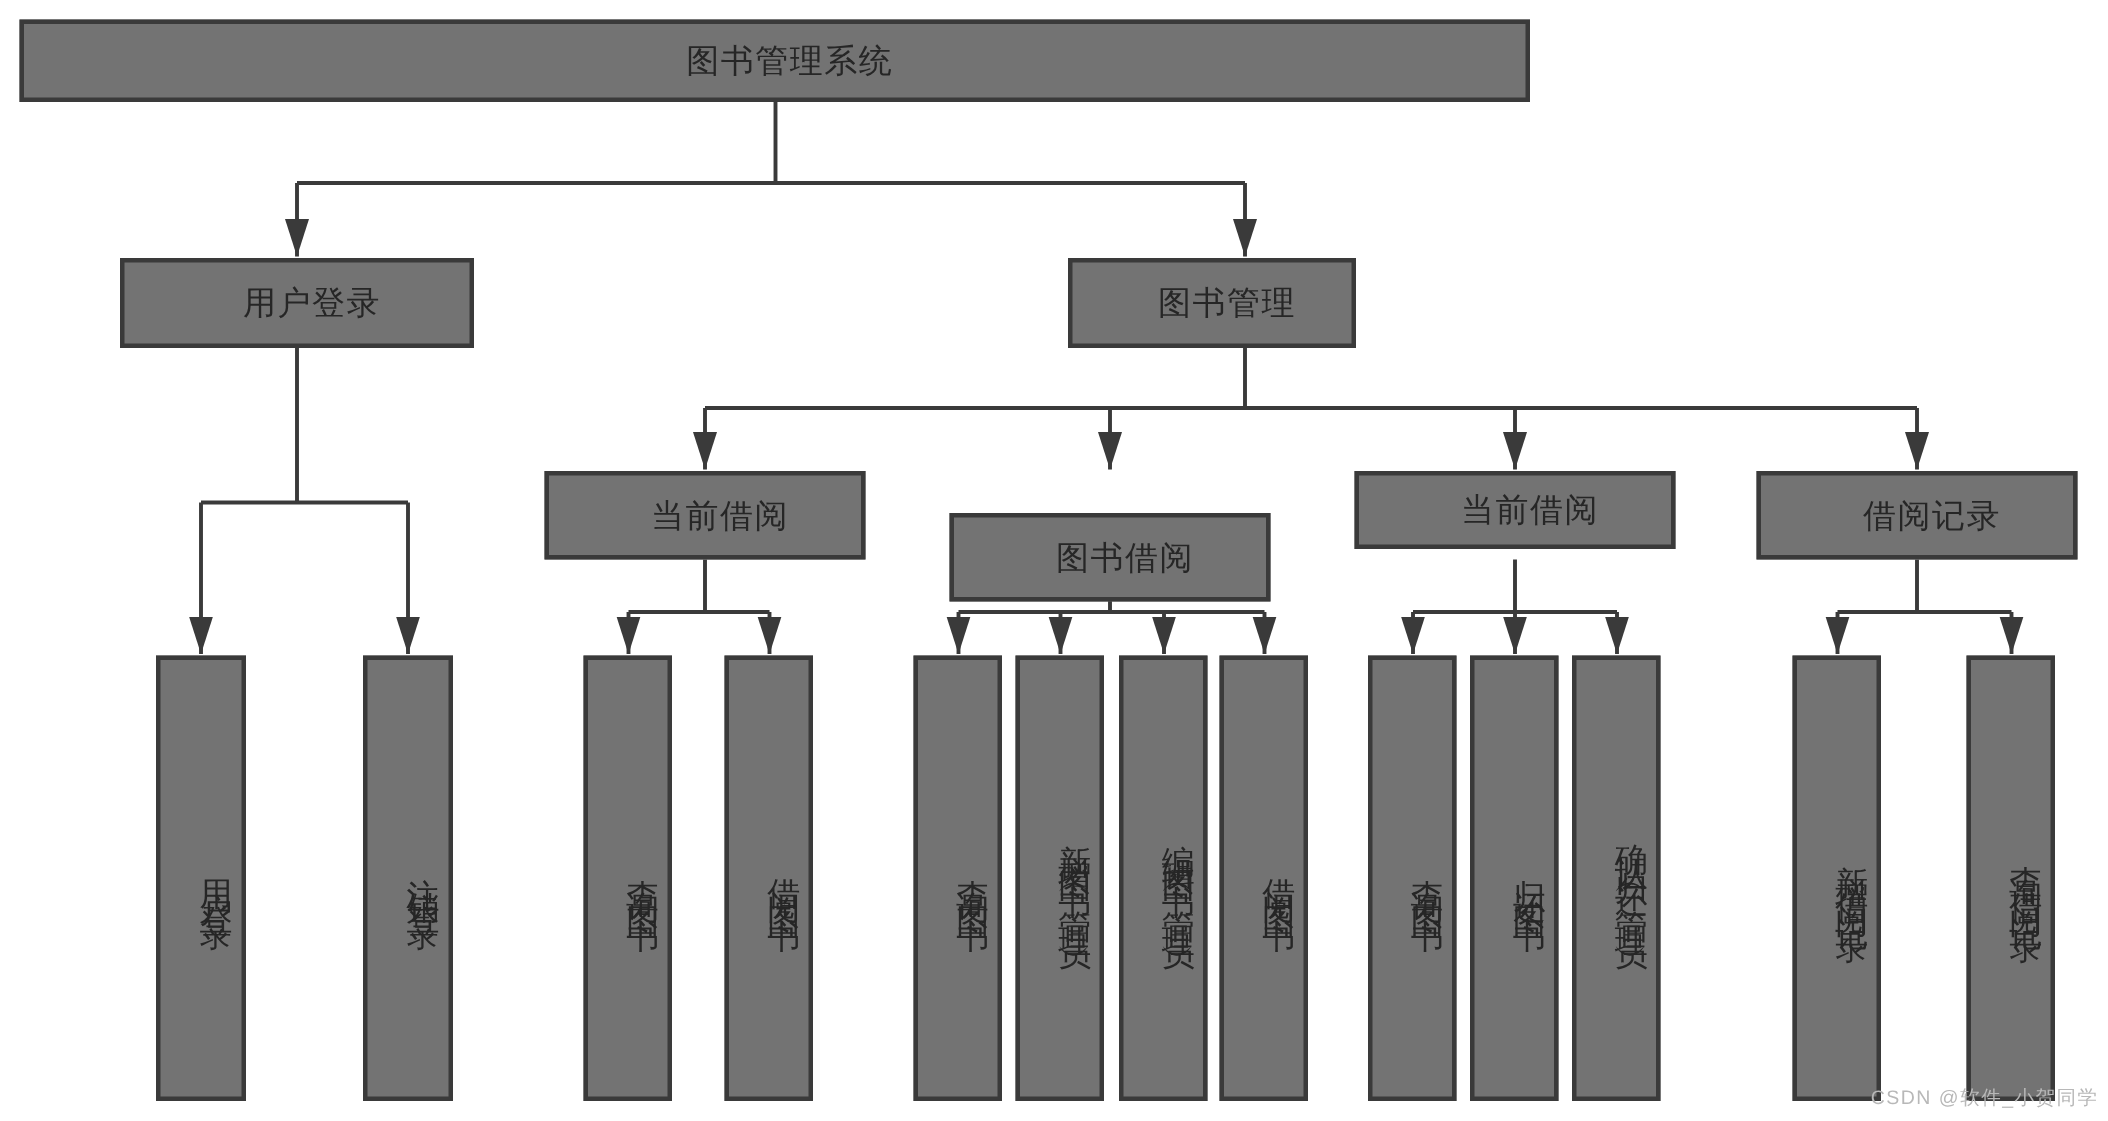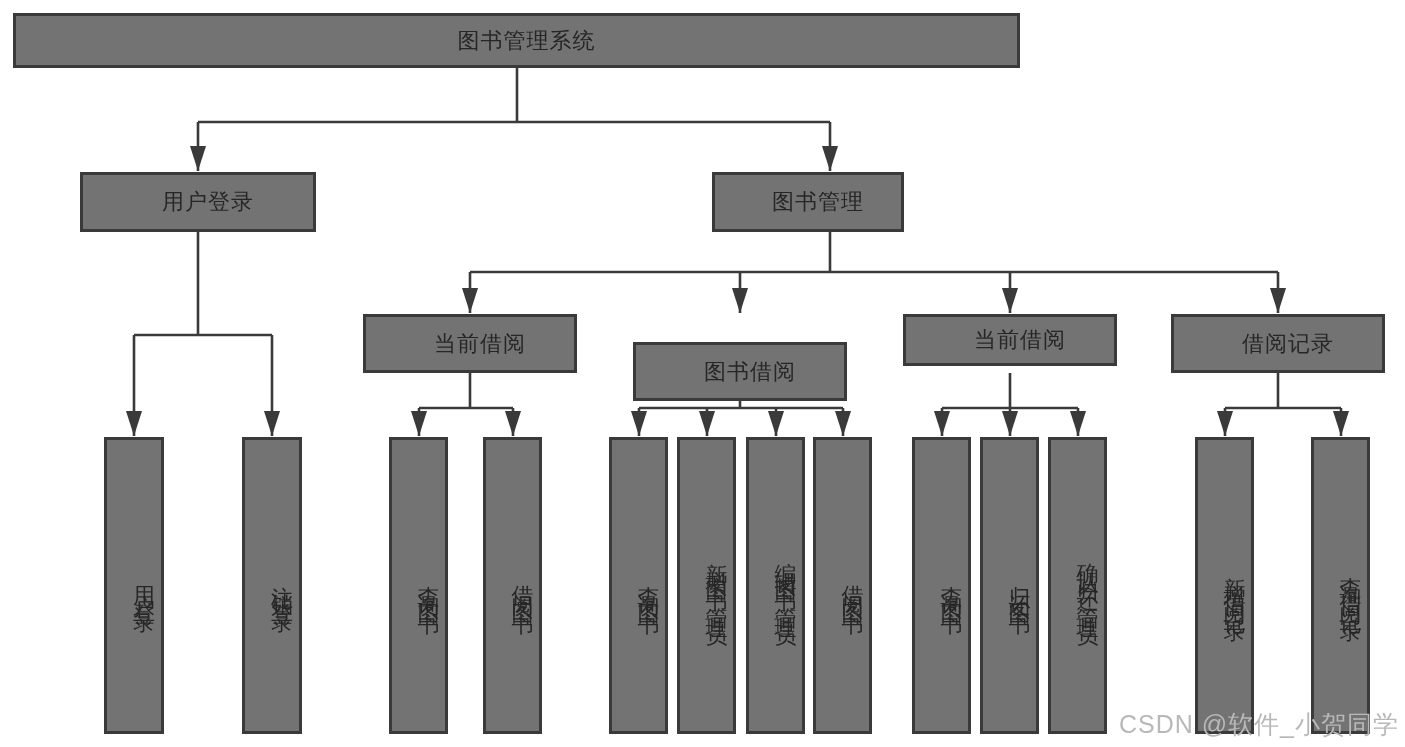--- a/index.html
+++ b/index.html
@@ -48,21 +48,21 @@
     text-orientation: mixed;
     font-size: 22px;
     letter-spacing: 9px;
     line-height: 1;
     white-space: normal;
   }
   .watermark {
     position: absolute;
     right: 6px;
     bottom: 6px;
-    font-size: 25px;
+    font-size: 13px;
     color: #b8b8b8;
     letter-spacing: 1px;
   }
 </style>
 </head>
 <body>
 
 <div class="canvas">
 
   <svg class="connectors" viewBox="0 0 1405 747" xmlns="http://www.w3.org/2000/svg">

